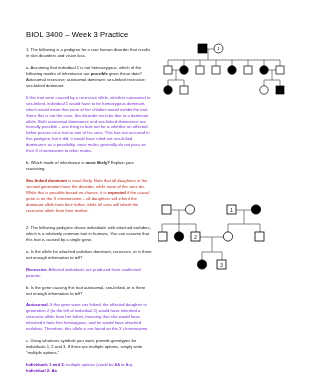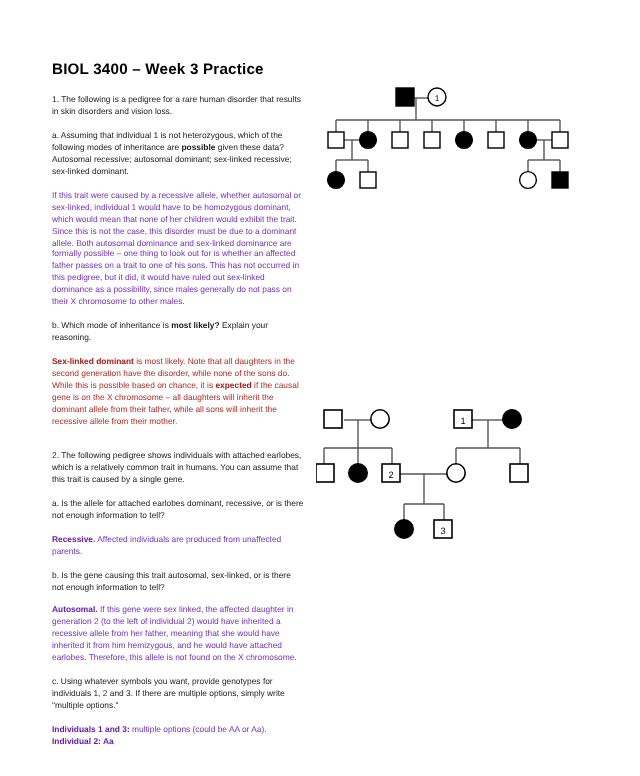--- a/index.html
+++ b/index.html
@@ -12,21 +12,21 @@
     position:relative;
   }
   .page{
     position:absolute;inset:0;
     background:#fff;
     padding:30px 18px 10px 26px;
     box-sizing:border-box;
   }
   .title{
     font-size:7.6px;
-    font-weight:bold;
+    font-weight:normal;
     letter-spacing:0.1px;
     margin:0 0 8px 0;
     color:#000;
   }
   .col-left{
     width:126px;
   }
   p{
     margin:0 0 6px 0;
     font-size:4.2px;

